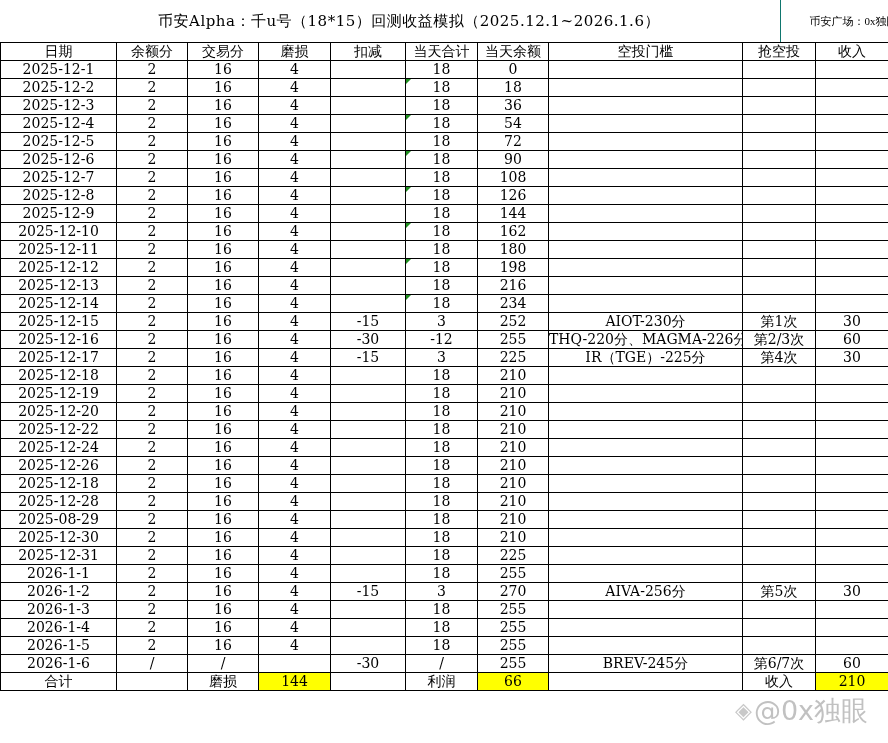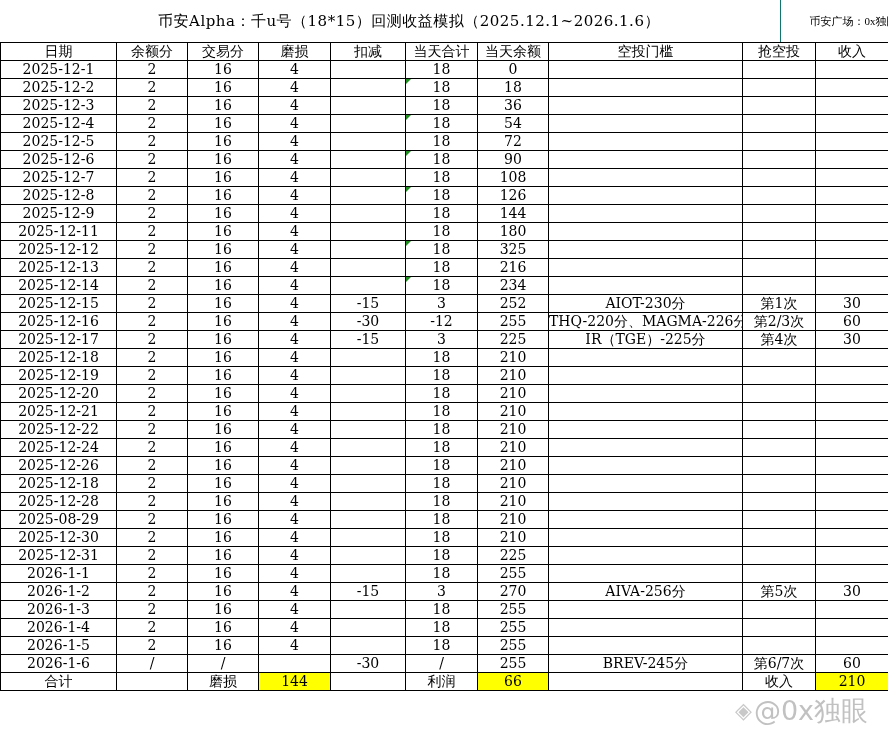--- a/index.html
+++ b/index.html
@@ -216,39 +216,51 @@
           <td>16</td>
           <td>4</td>
           <td></td>
           <td>18</td>
           <td>144</td>
           <td></td>
           <td></td>
           <td></td>
         </tr>
         <tr>
+          <td>2025-12-10</td>
+          <td>2</td>
+          <td>16</td>
+          <td>4</td>
+          <td></td>
+          <td><span class="green-flag"></span>18</td>
+          <td>162</td>
+          <td></td>
+          <td></td>
+          <td></td>
+        </tr>
+        <tr>
           <td>2025-12-11</td>
           <td>2</td>
           <td>16</td>
           <td>4</td>
           <td></td>
           <td>18</td>
           <td>180</td>
           <td></td>
           <td></td>
           <td></td>
         </tr>
         <tr>
           <td>2025-12-12</td>
           <td>2</td>
           <td>16</td>
           <td>4</td>
           <td></td>
           <td><span class="green-flag"></span>18</td>
-          <td>325</td>
+          <td>198</td>
           <td></td>
           <td></td>
           <td></td>
         </tr>
         <tr>
           <td>2025-12-13</td>
           <td>2</td>
           <td>16</td>
           <td>4</td>
           <td></td>
@@ -336,32 +348,20 @@
           <td>16</td>
           <td>4</td>
           <td></td>
           <td>18</td>
           <td>210</td>
           <td></td>
           <td></td>
           <td></td>
         </tr>
         <tr>
-          <td>2025-12-21</td>
-          <td>2</td>
-          <td>16</td>
-          <td>4</td>
-          <td></td>
-          <td>18</td>
-          <td>210</td>
-          <td></td>
-          <td></td>
-          <td></td>
-        </tr>
-        <tr>
           <td>2025-12-22</td>
           <td>2</td>
           <td>16</td>
           <td>4</td>
           <td></td>
           <td>18</td>
           <td>210</td>
           <td></td>
           <td></td>
           <td></td>

